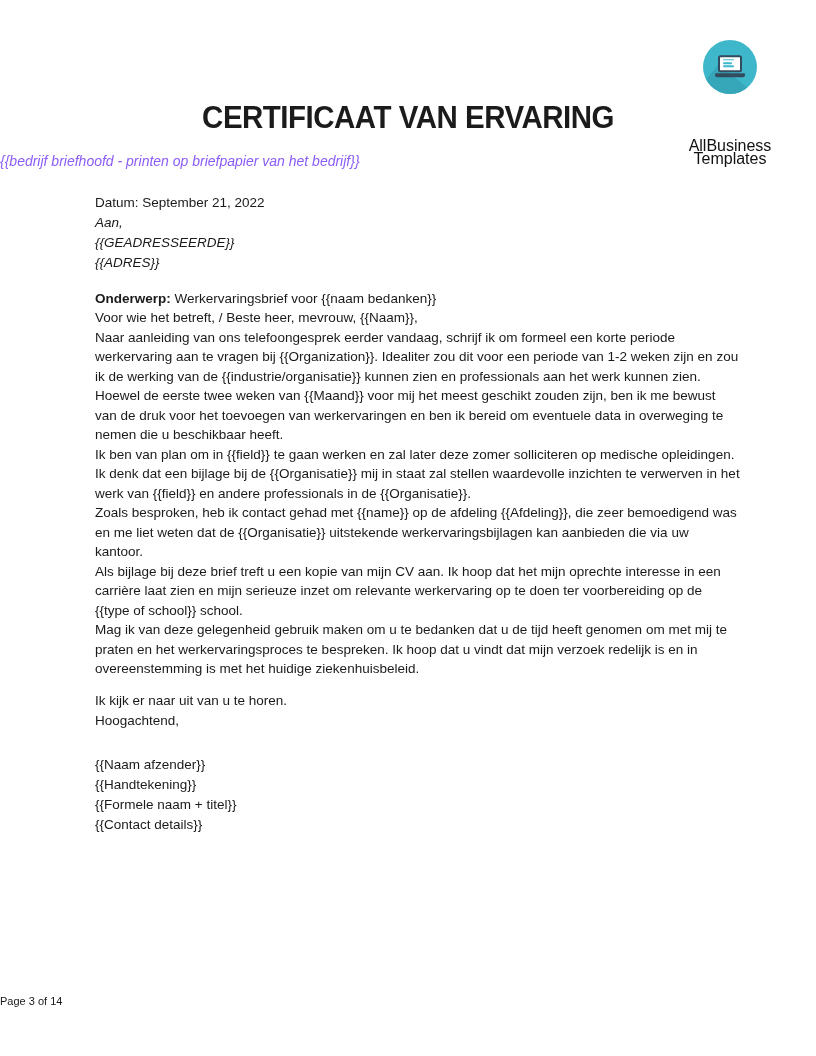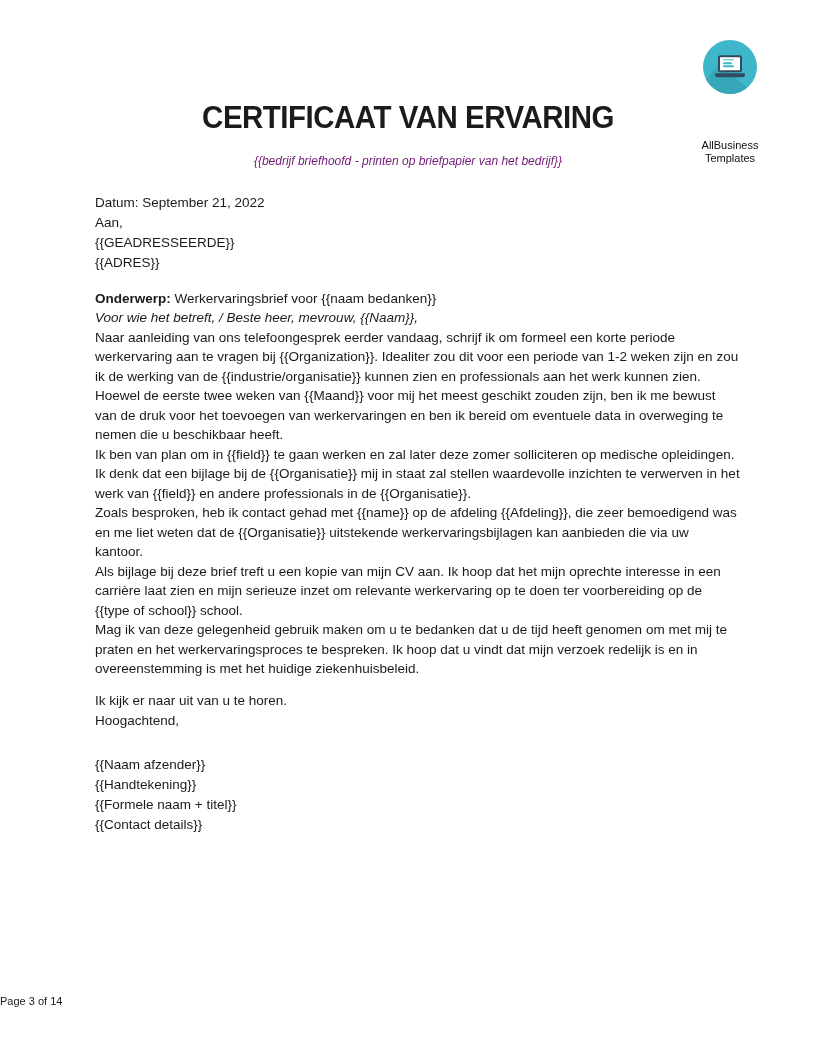--- a/index.html
+++ b/index.html
@@ -68,59 +68,59 @@
   .laptop-screen .ln2 { width: 9px; }
   .laptop-screen .ln3 { width: 11px; }
   .laptop-base {
     width: 30px;
     height: 3.6px;
     margin-top: 1px;
     background: #324b5e;
     border-radius: 1px 1px 2.5px 2.5px;
   }
   .logo-text {
-    font-size: 11px;
+    font-size: 16px;
     line-height: 13px;
     color: #111111;
     margin-top: 45px;
   }
 
   
   h1.doc-title {
     margin: 101px 0 0;
     text-align: center;
     font-size: 31px;
     line-height: 34px;
     font-weight: 700;
     letter-spacing: -0.5px;
     color: #1b1b1b;
     transform: scaleX(0.95);
     transform-origin: center;
   }
   .doc-subtitle {
     margin-top: 18px;
-    text-align: center;
+    text-align: left;
     font-style: italic;
-    font-size: 12px;
+    font-size: 14px;
     line-height: 17px;
-    color: #701a75;
+    color: #8b5cf6;
   }
 
   
   .letter {
     margin: 23px 0 0 95px;
     width: 645px;
     font-size: 13.5px;
     line-height: 19.5px;
   }
   .letter p { margin: 0; }
   .mb10 { margin-bottom: 10px; }
-  .mb16 { margin-bottom: 16px; }
+  .mb16 { margin-bottom: 16px; font-style: italic; }
   .mb20 { margin-bottom: 20px; }
-  .mb15 { margin-bottom: 15px; font-style: italic; }
+  .mb15 { margin-bottom: 15px; }
   .recipient-line, .closing-line, .signature-line { line-height: 20px; }
   .subject strong { font-weight: 700; }
   .paragraphs p { margin: 0; }
   .closing { margin-top: 12px; }
   .signature { margin-top: 24px; }
 
   
   .footer {
     position: absolute;
     left: 0;

